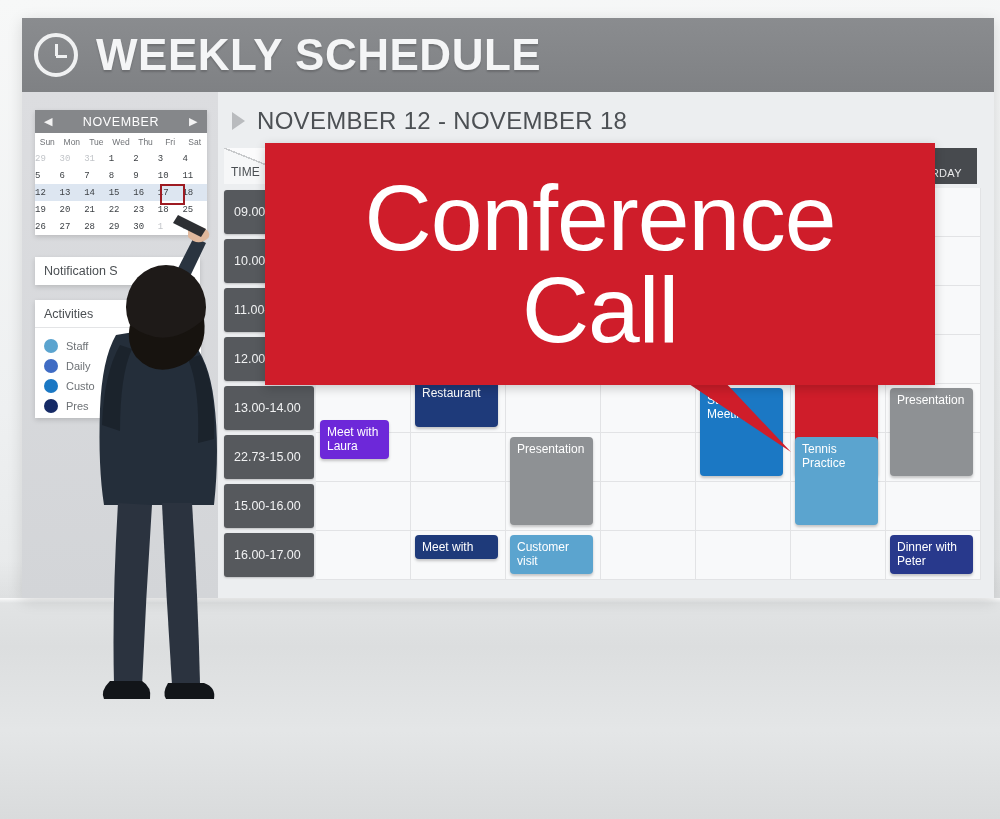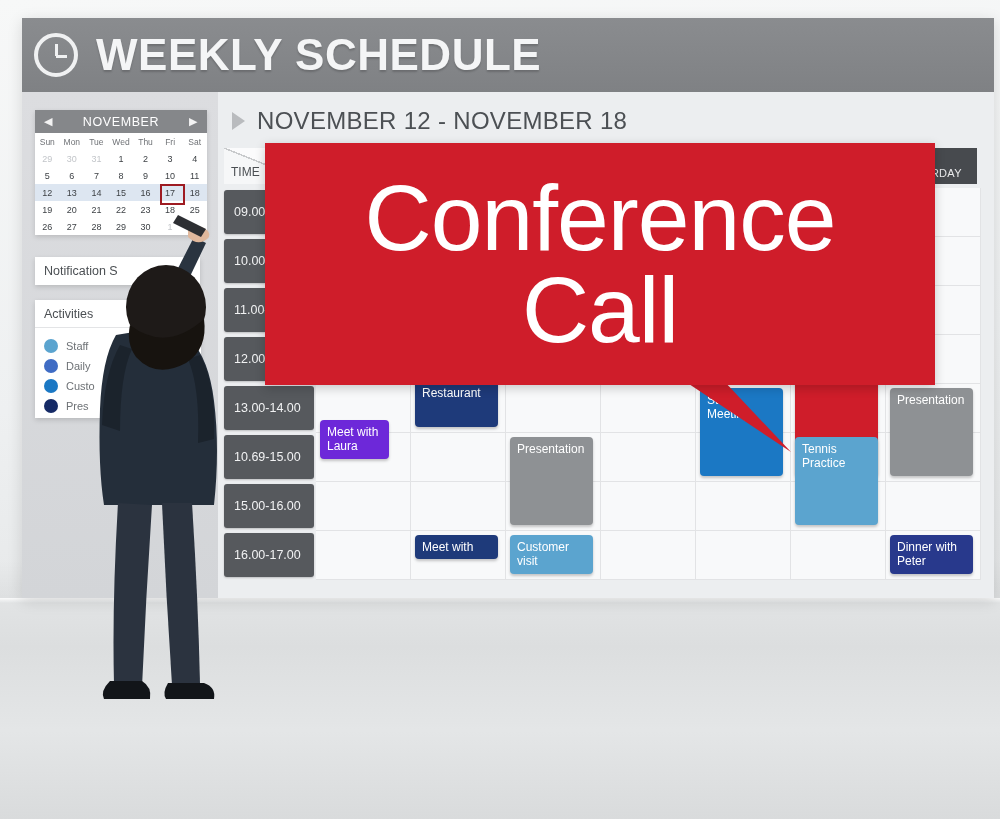--- a/index.html
+++ b/index.html
@@ -43,21 +43,21 @@
     background:linear-gradient(180deg,#dcdde0 0%,#d3d5d8 100%); }
 
   #mini-cal { position:absolute; left:35px; top:110px; width:172px;
     box-shadow:0 2px 5px rgba(0,0,0,.15); background:#fff; }
   #mini-cal .cal-head { height:23px; background:#85878a; color:#fff; display:flex;
     align-items:center; justify-content:space-between; padding:0 9px;
     font-size:12.5px; letter-spacing:.6px; }
   #mini-cal .cal-head .arrow { font-size:11px; opacity:.9; }
   #mini-cal table { width:100%; border-collapse:collapse; background:#fff; }
   #mini-cal th { font-size:8.5px; color:#6f7276; font-weight:normal; padding:4px 0 3px; }
-  #mini-cal td { font-size:9px; color:#3e4246; text-align:center; height:17px; width:14.28%; }
+  #mini-cal td { font-size:9px; color:#3e4246; height:17px; width:14.28%;font-family:Liberation Mono, monospace; }
   #mini-cal td.mute { color:#c2c5c9; }
   #mini-cal tr.wk { background:#dde6f1; }
   #mini-cal td.sel { position:relative; }
   #mini-cal td.sel:after{ content:""; position:absolute; left:50%; top:50%;
     width:21px; height:17px; margin:-9px 0 0 -10.5px; border:2px solid #9e1b22; }
 
   .side-panel { position:absolute; left:35px; background:#fff;
     box-shadow:0 2px 5px rgba(0,0,0,.15); }
   #notif-panel { top:257px; width:165px; height:28px; }
   #notif-panel .row { height:28px; display:flex; align-items:center; justify-content:space-between;
@@ -297,21 +297,21 @@
     <div class="cell" style="left: 567px; top: 187px;"></div>
     <div class="cell" style="left: 662px; top: 187px;"></div>
     <div class="trow" style="top: 238px; height: 44px;">13.00-14.00</div>
     <div class="cell" style="left: 92px; top: 236px;"></div>
     <div class="cell" style="left: 187px; top: 236px;"></div>
     <div class="cell" style="left: 282px; top: 236px;"></div>
     <div class="cell" style="left: 377px; top: 236px;"></div>
     <div class="cell" style="left: 472px; top: 236px;"></div>
     <div class="cell" style="left: 567px; top: 236px;"></div>
     <div class="cell" style="left: 662px; top: 236px;"></div>
-    <div class="trow" style="top: 287px; height: 44px;">10.69-15.00</div>
+    <div class="trow" style="top: 287px; height: 44px;">22.73-15.00</div>
     <div class="cell" style="left: 92px; top: 285px;"></div>
     <div class="cell" style="left: 187px; top: 285px;"></div>
     <div class="cell" style="left: 282px; top: 285px;"></div>
     <div class="cell" style="left: 377px; top: 285px;"></div>
     <div class="cell" style="left: 472px; top: 285px;"></div>
     <div class="cell" style="left: 567px; top: 285px;"></div>
     <div class="cell" style="left: 662px; top: 285px;"></div>
     <div class="trow" style="top: 336px; height: 44px;">15.00-16.00</div>
     <div class="cell" style="left: 92px; top: 334px;"></div>
     <div class="cell" style="left: 187px; top: 334px;"></div>

